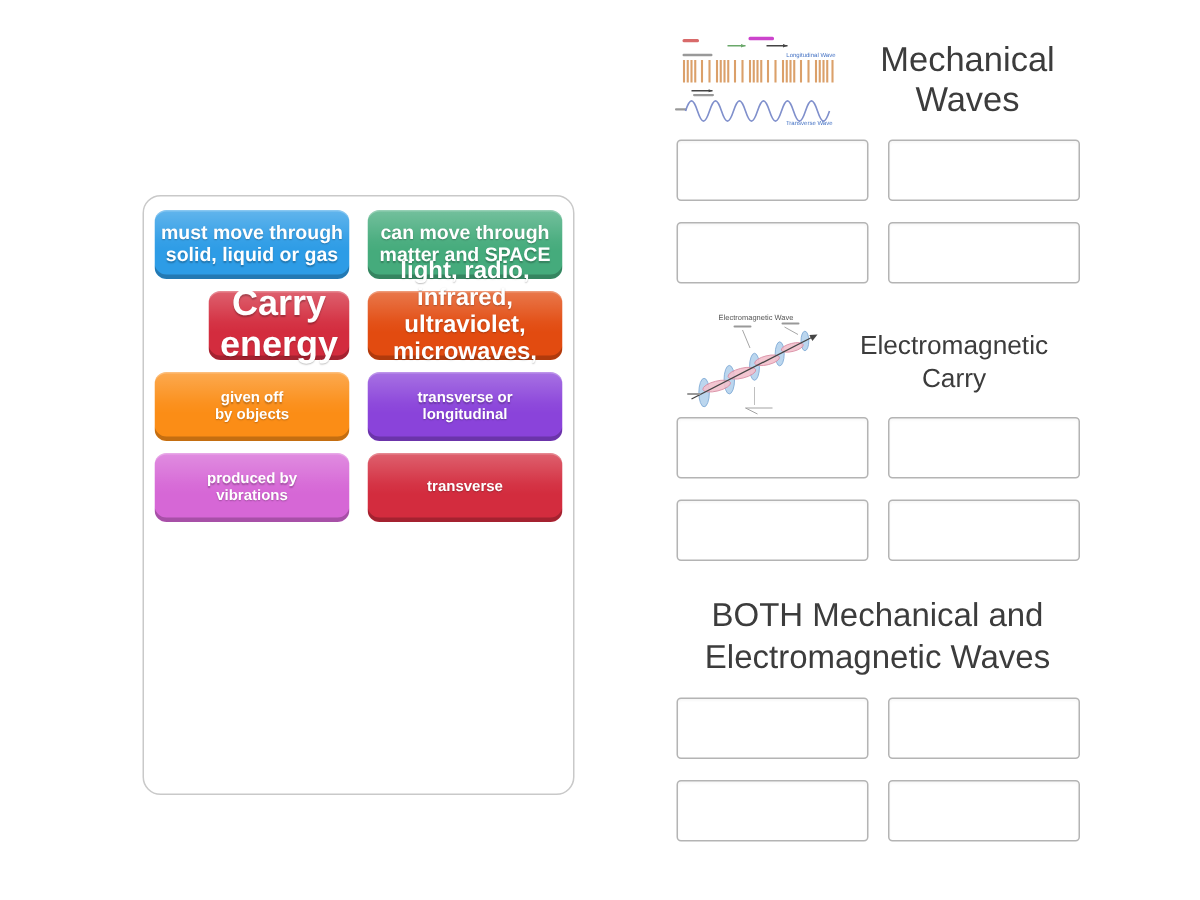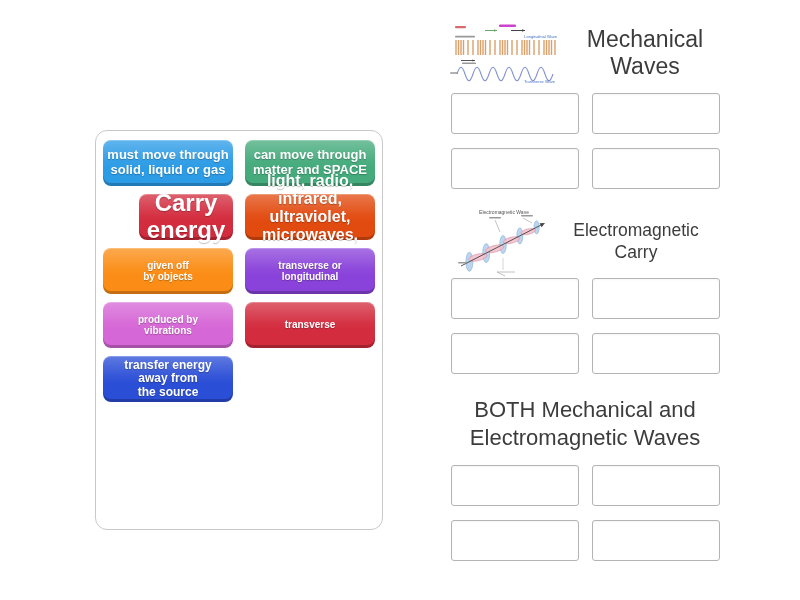--- a/index.html
+++ b/index.html
@@ -67,23 +67,20 @@
       <div class="tile fs11" style="background-color: rgb(226, 75, 16);">light, radio,
 infrared, ultraviolet,
 microwaves, xrays</div>
       <div class="tile fs15" style="background-color: rgb(251, 141, 22);">given off
 by objects</div>
       <div class="tile fs15" style="background-color: rgb(138, 67, 218);">transverse or
 longitudinal</div>
       <div class="tile fs15" style="background-color: rgb(214, 103, 214);">produced by
 vibrations</div>
       <div class="tile fs15" style="background-color: rgb(211, 44, 62);">transverse</div>
-      <div class="tile fs12" style="background-color: rgb(43, 78, 214);">transfer energy
-away from
-the source</div>
     </div>
   </div>
 
   <div class="right-col">
 
     <div class="group-header g1-header">
       <svg class="hdr-img" width="120" height="62" viewBox="0 0 120 62">
         <rect x="6" y="4" width="11" height="2.2" rx="1" fill="#d86a6a"></rect>
         <rect x="50" y="2.5" width="17" height="2.4" rx="1" fill="#cc44cc"></rect>
         <line x1="36" y1="8.5" x2="48" y2="8.5" stroke="#6aa86a" stroke-width="1"></line>

